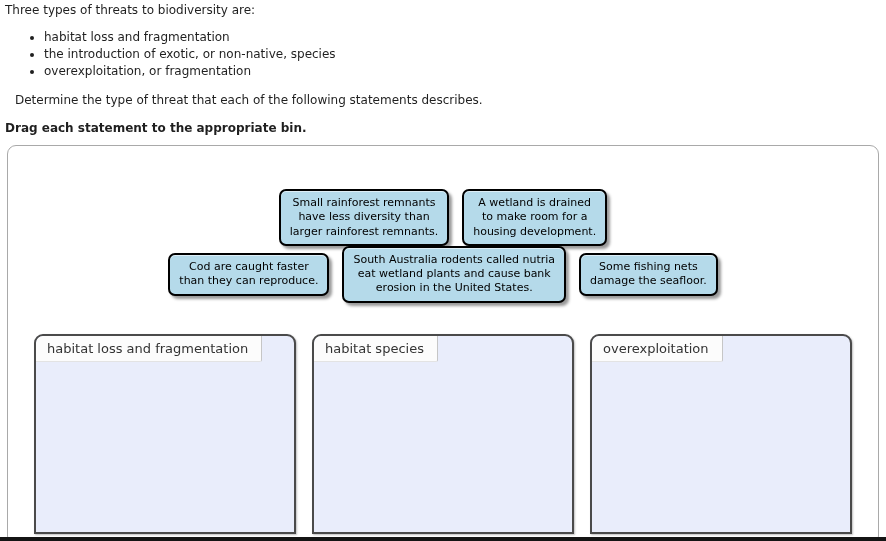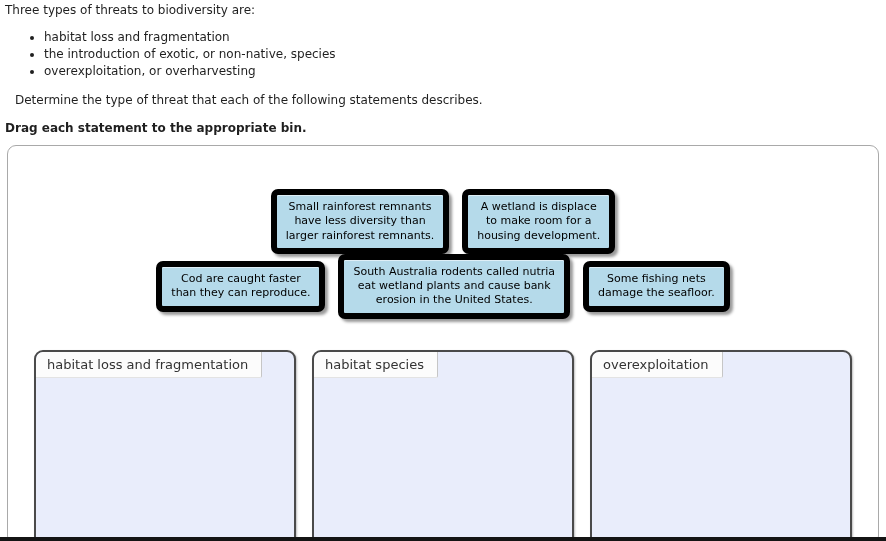--- a/index.html
+++ b/index.html
@@ -30,21 +30,21 @@
   .cards-row {
     display: flex;
     justify-content: center;
     align-items: center;
     gap: 13px;
   }
   .cards-row.row1 { margin-top: 43px; }
   .cards-row.row2 { }
   .card {
     background: #b5daea;
-    border: 6px solid #000000;
+    border: 2px solid #000000;
     border-radius: 7px;
     padding: 5px 9px;
     font-size: 11px;
     line-height: 1.3;
     text-align: center;
     white-space: pre-line;
     color: #000000;
     box-shadow: 3px 3px 3px rgba(0,0,0,0.40), inset 0 1px 0 rgba(255,255,255,0.55);
     cursor: move;
   }
@@ -83,32 +83,32 @@
   }
 </style>
 </head>
 <body>
 
 <div class="intro">
   <p class="lead">Three types of threats to biodiversity are:</p>
   <ul>
     <li>habitat loss and fragmentation</li>
     <li>the introduction of exotic, or non-native, species</li>
-    <li>overexploitation, or overharvesting</li>
+    <li>overexploitation, or fragmentation</li>
   </ul>
   <p class="determine">Determine the type of threat that each of the following statements describes.</p>
   <p class="drag-instruction">Drag each statement to the appropriate bin.</p>
 </div>
 
 <div class="board">
   <div class="cards-row row1">
     <div class="card">Small rainforest remnants
 have less diversity than
 larger rainforest remnants.</div>
-    <div class="card">A wetland is displace
+    <div class="card">A wetland is drained
 to make room for a
 housing development.</div>
   </div>
   <div class="cards-row row2">
     <div class="card">Cod are caught faster
 than they can reproduce.</div>
     <div class="card">South Australia rodents called nutria
 eat wetland plants and cause bank
 erosion in the United States.</div>
     <div class="card">Some fishing nets

